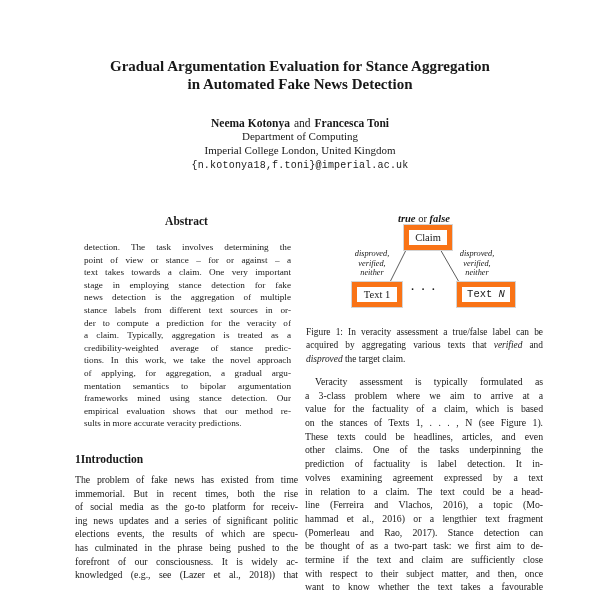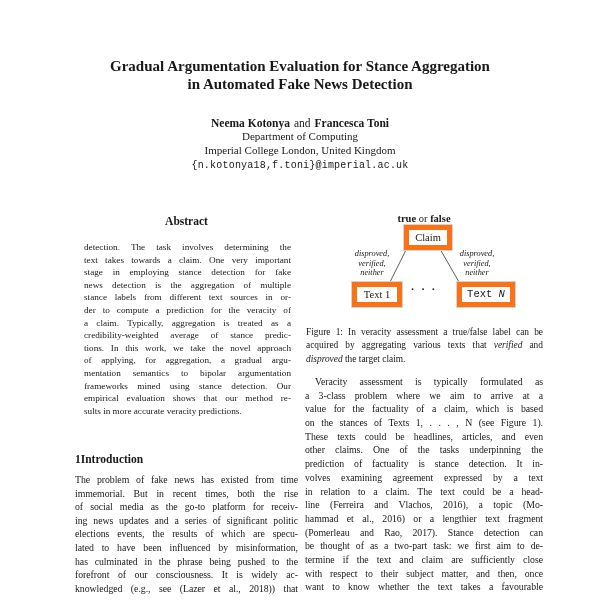--- a/index.html
+++ b/index.html
@@ -31,21 +31,21 @@
   .section-heading { position:absolute; left:75px; top:453px; width:223px; font-weight:bold; font-size:11.5px; }
   .section-heading .sec-title { }
 
   .intro-body { position:absolute; left:75px; top:473px; width:223px; font-size:9.8px; letter-spacing:-0.05px; }
   .intro-body .line { height:13.6px; line-height:13.6px; }
 
   
   .figure { position:absolute; left:305px; top:213px; width:238px; height:92px; }
   .fig-svg { position:absolute; left:0; top:0; }
   .tof { position:absolute; top:0; left:0; width:100%; text-align:center; font-size:10.5px; }
-  .tof .b { font-weight:bold; }
+  .tof .b { font-weight:bold;font-style:italic; }
   .nodebox {
     position:absolute; background:#fff; border:5px solid #f97316;
     box-shadow:0 0 0 1px #d4d4d4; text-align:center;
     font-size:10.5px; line-height:15px; height:15px;
   }
   .claim-box { left:99px; top:12px; width:38px; }
   .t1-box { left:47px; top:69px; width:40px; }
   .tn-box { left:152px; top:69px; width:48px;font-family:Liberation Mono, monospace; }
   .var { font-style:italic; }
   .edge-label { position:absolute; width:60px; top:36px; font-size:8.3px; font-style:italic; line-height:9.7px; text-align:center; }
@@ -72,20 +72,21 @@
     <div class="title-line">in Automated Fake News Detection</div>
     <div class="authors"><span class="name">Neema Kotonya</span><span class="and">and</span><span class="name">Francesca Toni</span></div>
     <div class="affil">Department of Computing</div>
     <div class="affil">Imperial College London, United Kingdom</div>
     <div class="email">{n.kotonya18,f.toni}@imperial.ac.uk</div>
   </div>
 
   <div class="abstract-heading">Abstract</div>
   <div class="abstract-body">
       <div class="line">detection.  The task involves determining the</div>
+      <div class="line">point of view or stance – for or against – a</div>
       <div class="line">text takes towards a claim. One very important</div>
       <div class="line">stage in employing stance detection for fake</div>
       <div class="line">news detection is the aggregation of multiple</div>
       <div class="line">stance labels from different text sources in or-</div>
       <div class="line">der to compute a prediction for the veracity of</div>
       <div class="line">a claim.  Typically, aggregation is treated as a</div>
       <div class="line">credibility-weighted average of stance predic-</div>
       <div class="line">tions. In this work, we take the novel approach</div>
       <div class="line">of applying, for aggregation, a gradual argu-</div>
       <div class="line">mentation semantics to bipolar argumentation</div>
@@ -94,21 +95,20 @@
       <div class="line">sults in more accurate veracity predictions.</div>
     </div>
 
   <div class="section-heading"><span>1</span><span class="sec-title">Introduction</span></div>
   <div class="intro-body">
       <div class="line">The problem of fake news has existed from time</div>
       <div class="line">immemorial.  But in recent times, both the rise</div>
       <div class="line">of social media as the go-to platform for receiv-</div>
       <div class="line">ing news updates and a series of significant politic</div>
       <div class="line">elections events, the results of which are specu-</div>
-      <div class="line">lated to have been influenced by misinformation,</div>
       <div class="line">has culminated in the phrase being pushed to the</div>
       <div class="line">forefront of our consciousness.  It is widely ac-</div>
       <div class="line">knowledged (e.g., see (Lazer et al., 2018)) that</div>
     </div>
 
   <div class="figure">
     <svg class="fig-svg" width="238" height="92" viewBox="0 0 238 92">
       <line x1="105" y1="29" x2="85" y2="69" stroke="#4a4a4a" stroke-width="0.9"></line>
       <line x1="131" y1="29" x2="154" y2="69" stroke="#4a4a4a" stroke-width="0.9"></line>
     </svg>
@@ -131,21 +131,21 @@
 
   <div class="caption"><span>Figure 1: In veracity assessment a true/false label can be acquired by aggregating various texts that </span><span class="it">verified</span><span> and </span><span class="it">disproved</span><span> the target claim.</span></div>
 
   <div class="right-body">
       <div class="line">Veracity assessment is typically formulated as</div>
       <div class="line">a 3-class problem where we aim to arrive at a</div>
       <div class="line">value for the factuality of a claim, which is based</div>
       <div class="line">on the stances of Texts 1, . . . , N (see Figure 1).</div>
       <div class="line">These texts could be headlines, articles, and even</div>
       <div class="line">other claims.  One of the tasks underpinning the</div>
-      <div class="line">prediction of factuality is stance detection.  It in-</div>
+      <div class="line">prediction of factuality is label detection.  It in-</div>
       <div class="line">volves examining agreement expressed by a text</div>
       <div class="line">in relation to a claim.  The text could be a head-</div>
       <div class="line">line (Ferreira and Vlachos, 2016), a topic (Mo-</div>
       <div class="line">hammad et al., 2016) or a lengthier text fragment</div>
       <div class="line">(Pomerleau and Rao, 2017). Stance detection can</div>
       <div class="line">be thought of as a two-part task: we first aim to de-</div>
       <div class="line">termine if the text and claim are sufficiently close</div>
       <div class="line">with respect to their subject matter, and then, once</div>
       <div class="line">want to know whether the text takes a favourable</div>
     </div>

